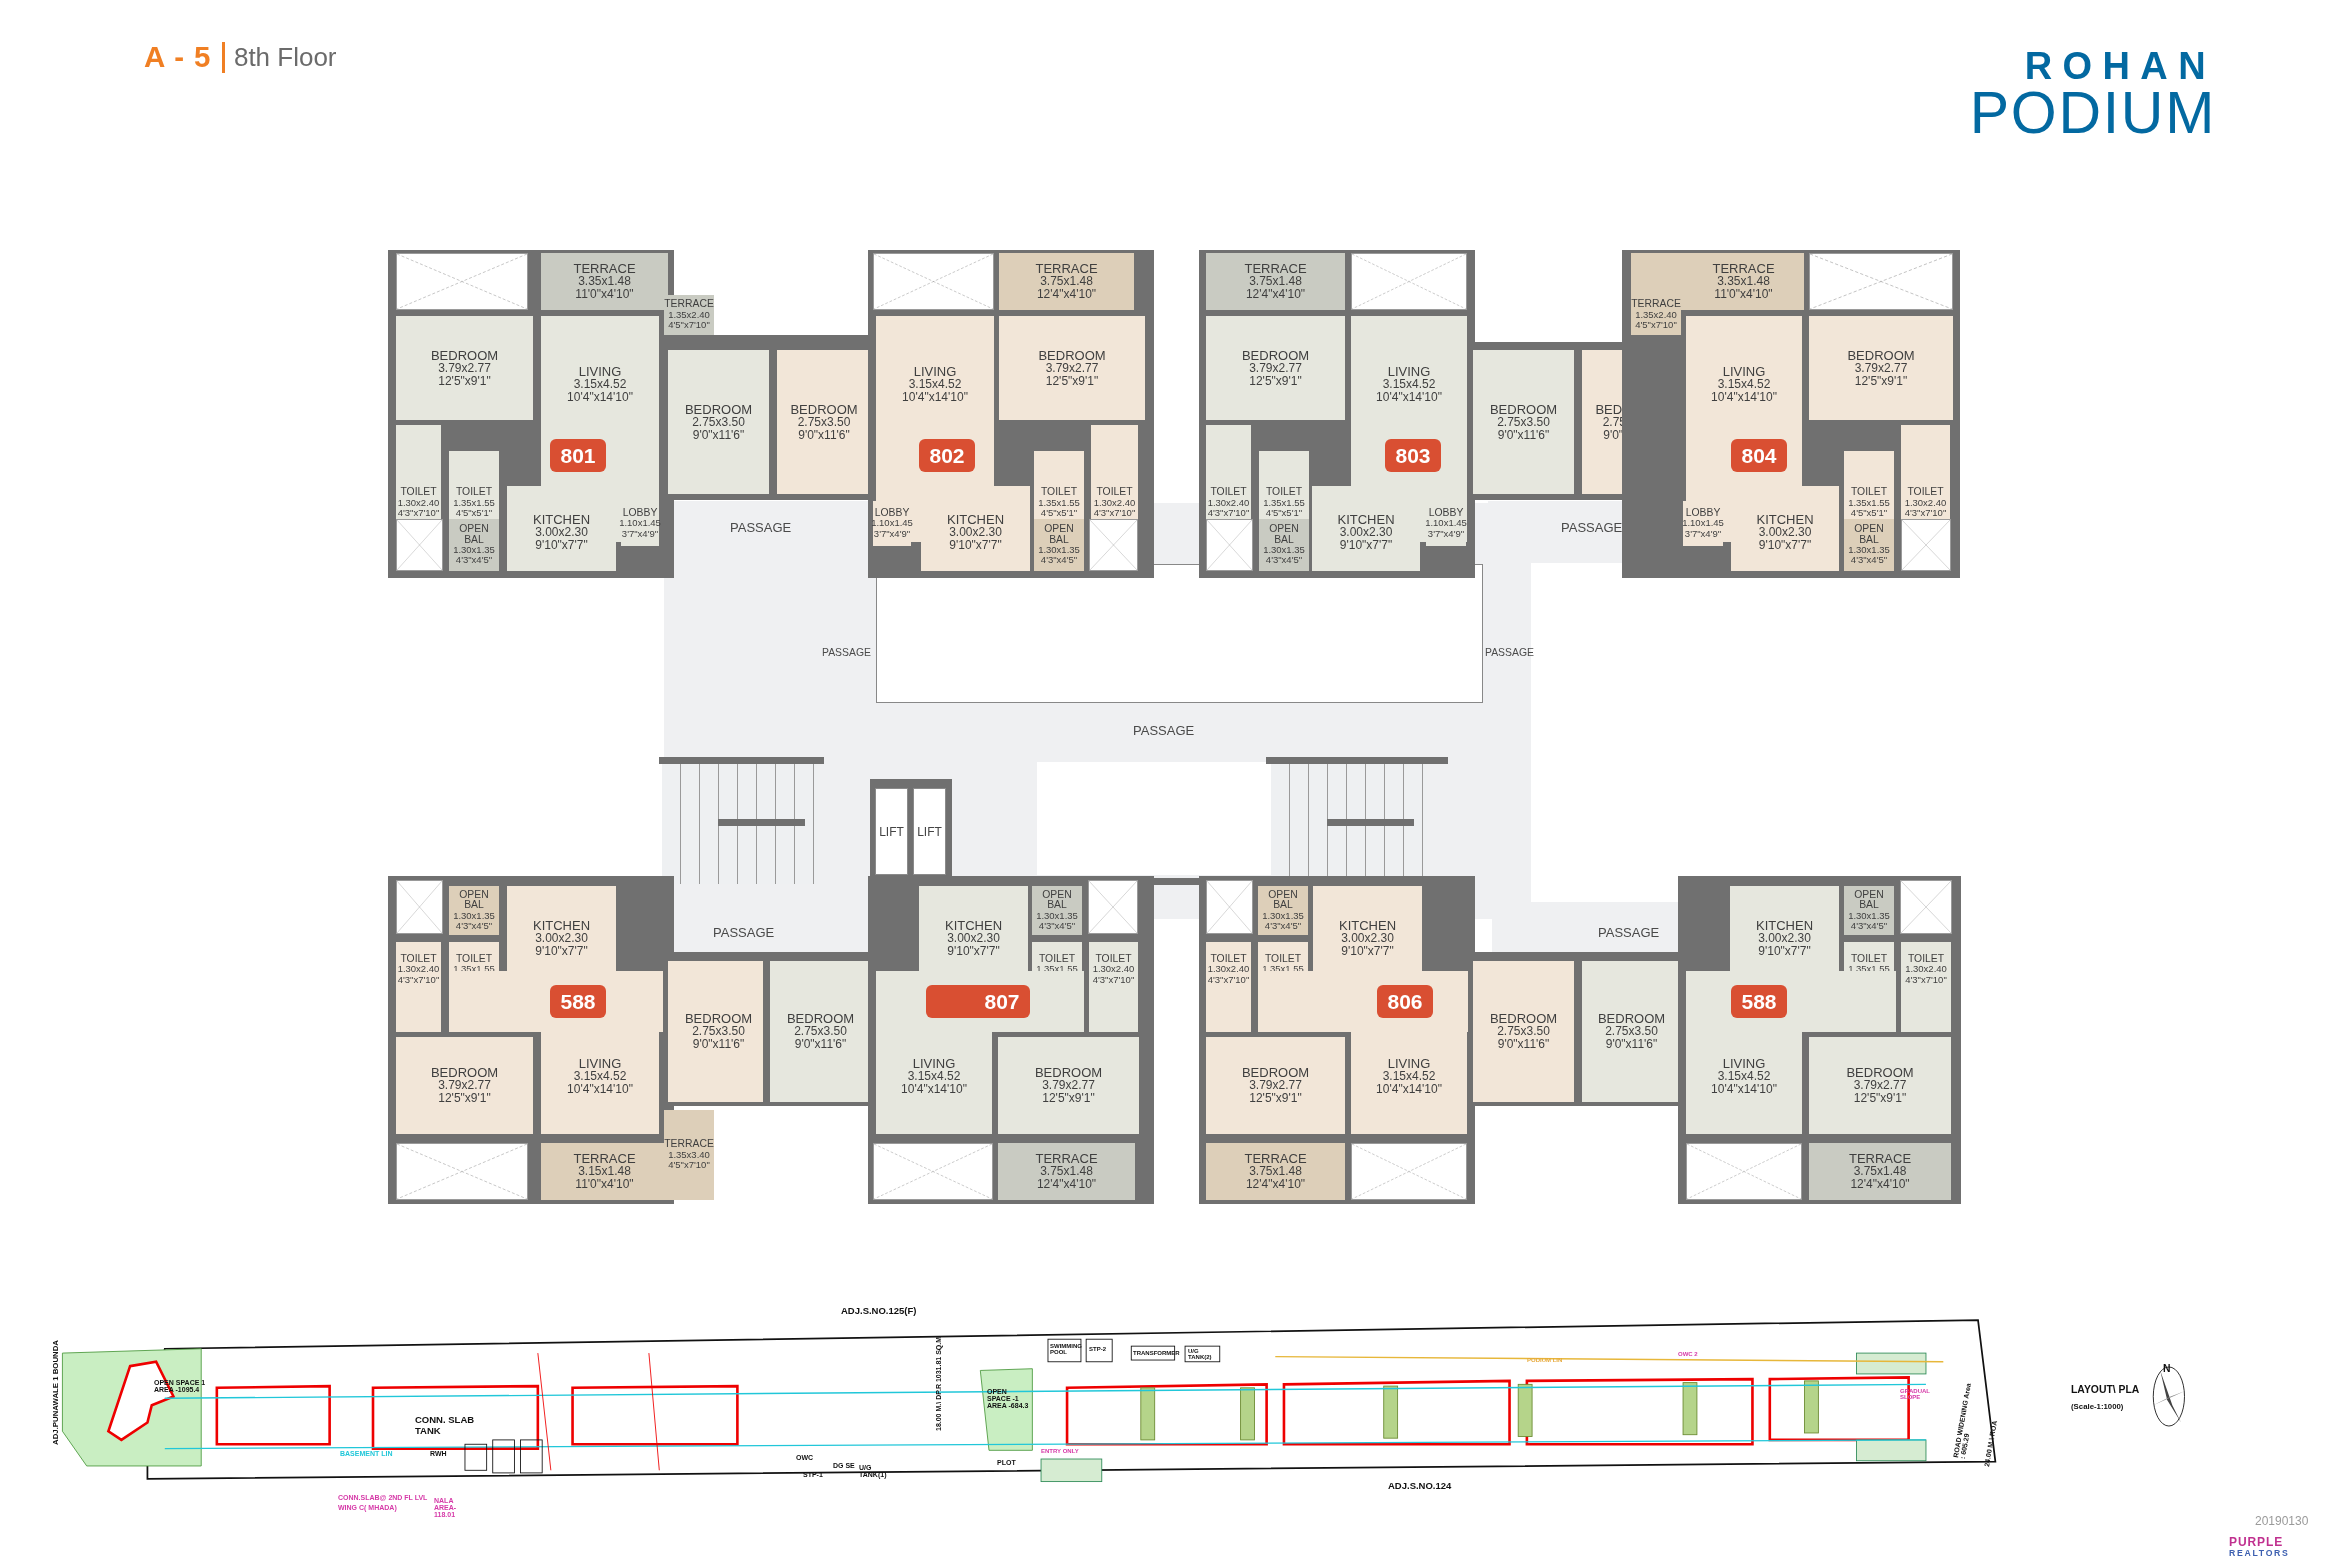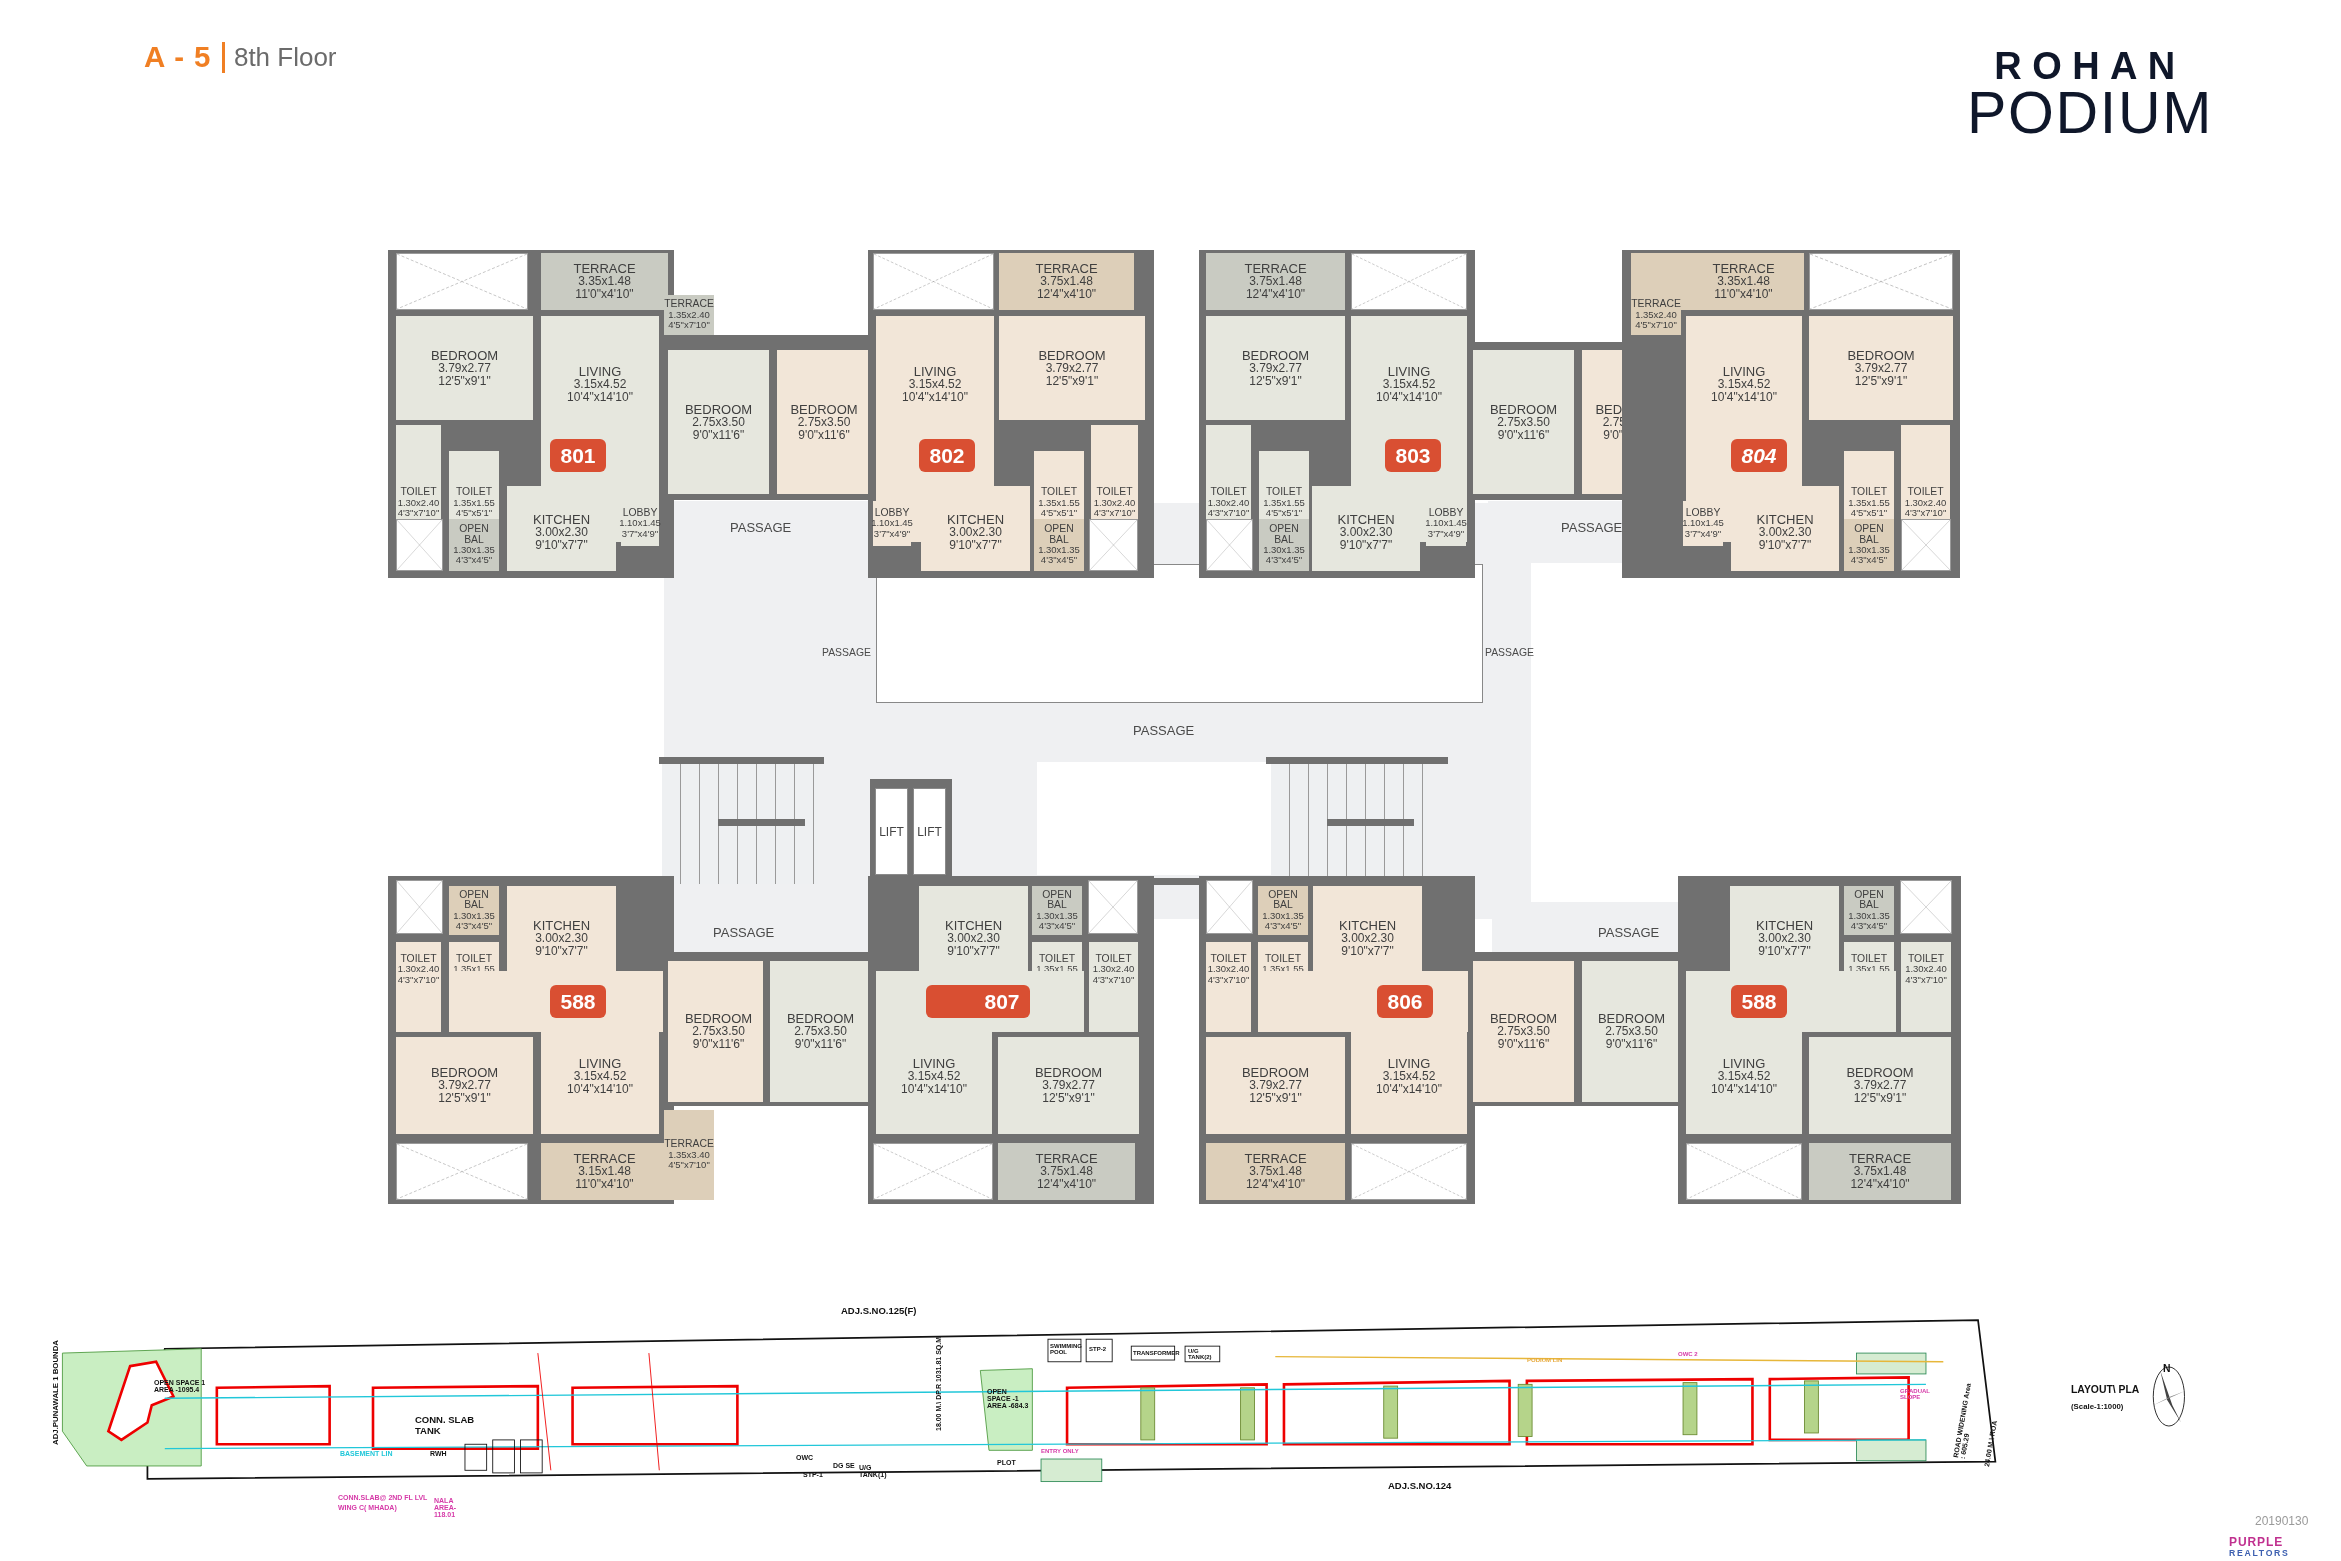--- a/index.html
+++ b/index.html
@@ -4,21 +4,21 @@
 <style>
   html, body { margin:0; padding:0; }
   body { width:2342px; height:1561px; background:#ffffff; position:relative; overflow:hidden; font-family:"Liberation Sans", sans-serif; color:#4a4a4a; }
   .abs { position:absolute; }
 
   
   .hdr { left:144px; top:40px; display:flex; align-items:center; }
   .hdr .code { color:#f07f23; font-weight:bold; font-size:29.5px; letter-spacing:0.9px; }
   .hdr .bar { width:3.5px; height:31px; background:#f07f23; margin:0 8.7px 0 10.4px; }
   .hdr .floor { color:#6b6b6b; font-size:26px; }
-  .brand { left:1964px; top:47px; width:252px; text-align:center; color:#0f172a; }
+  .brand { left:1964px; top:47px; width:252px; text-align:right; color:#0369a1; }
   .brand .b1 { font-weight:bold; font-size:38px; letter-spacing:10.4px; line-height:38px; }
   .brand .b2 { font-size:59px; letter-spacing:1.7px; line-height:56px; font-weight:300; }
 
   
   .wall { position:absolute; background:#707070; }
   .room { position:absolute; box-sizing:border-box; display:flex; flex-direction:column; align-items:center; justify-content:center; text-align:center; color:#3f3f3f; font-size:12px; line-height:13px; }
   .room .n { font-size:13px; }
   .room.sm { font-size:9.5px; line-height:10.4px; }
   .room.sm .n { font-size:10.4px; }
   .g { background:#e6e7de; }
@@ -334,21 +334,21 @@
     <div class="void" style="left:1901px;top:519px;width:50px;height:52px;">
         <svg viewBox="0 0 100 100" preserveAspectRatio="none">
           <path d="M0 0L100 100M100 0L0 100" stroke="#999" stroke-width="0.8" fill="none"></path>
         </svg>
       </div>
     <div class="room sm b" style="left:1683px;top:501px;width:40px;height:45px;">
         <span class="n">LOBBY</span>
         <span>1.10x1.45</span>
         <span>3'7"x4'9"</span>
       </div>
-    <div class="badge" style="left:1731px;top:439px;font-style:italic;">804</div>
+    <div class="badge" style="left:1731px;top:439px;">804</div>
   </div>
 
   <div>
     <div class="wall" style="left:388px;top:876px;width:286px;height:328px;"></div>
     <div class="void" style="left:396px;top:880px;width:47px;height:54px;">
         <svg viewBox="0 0 100 100" preserveAspectRatio="none">
           <path d="M0 0L100 100M100 0L0 100" stroke="#999" stroke-width="0.8" fill="none"></path>
         </svg>
       </div>
     <div class="room sm tb" style="left:449px;top:886px;width:50px;height:49px;">

